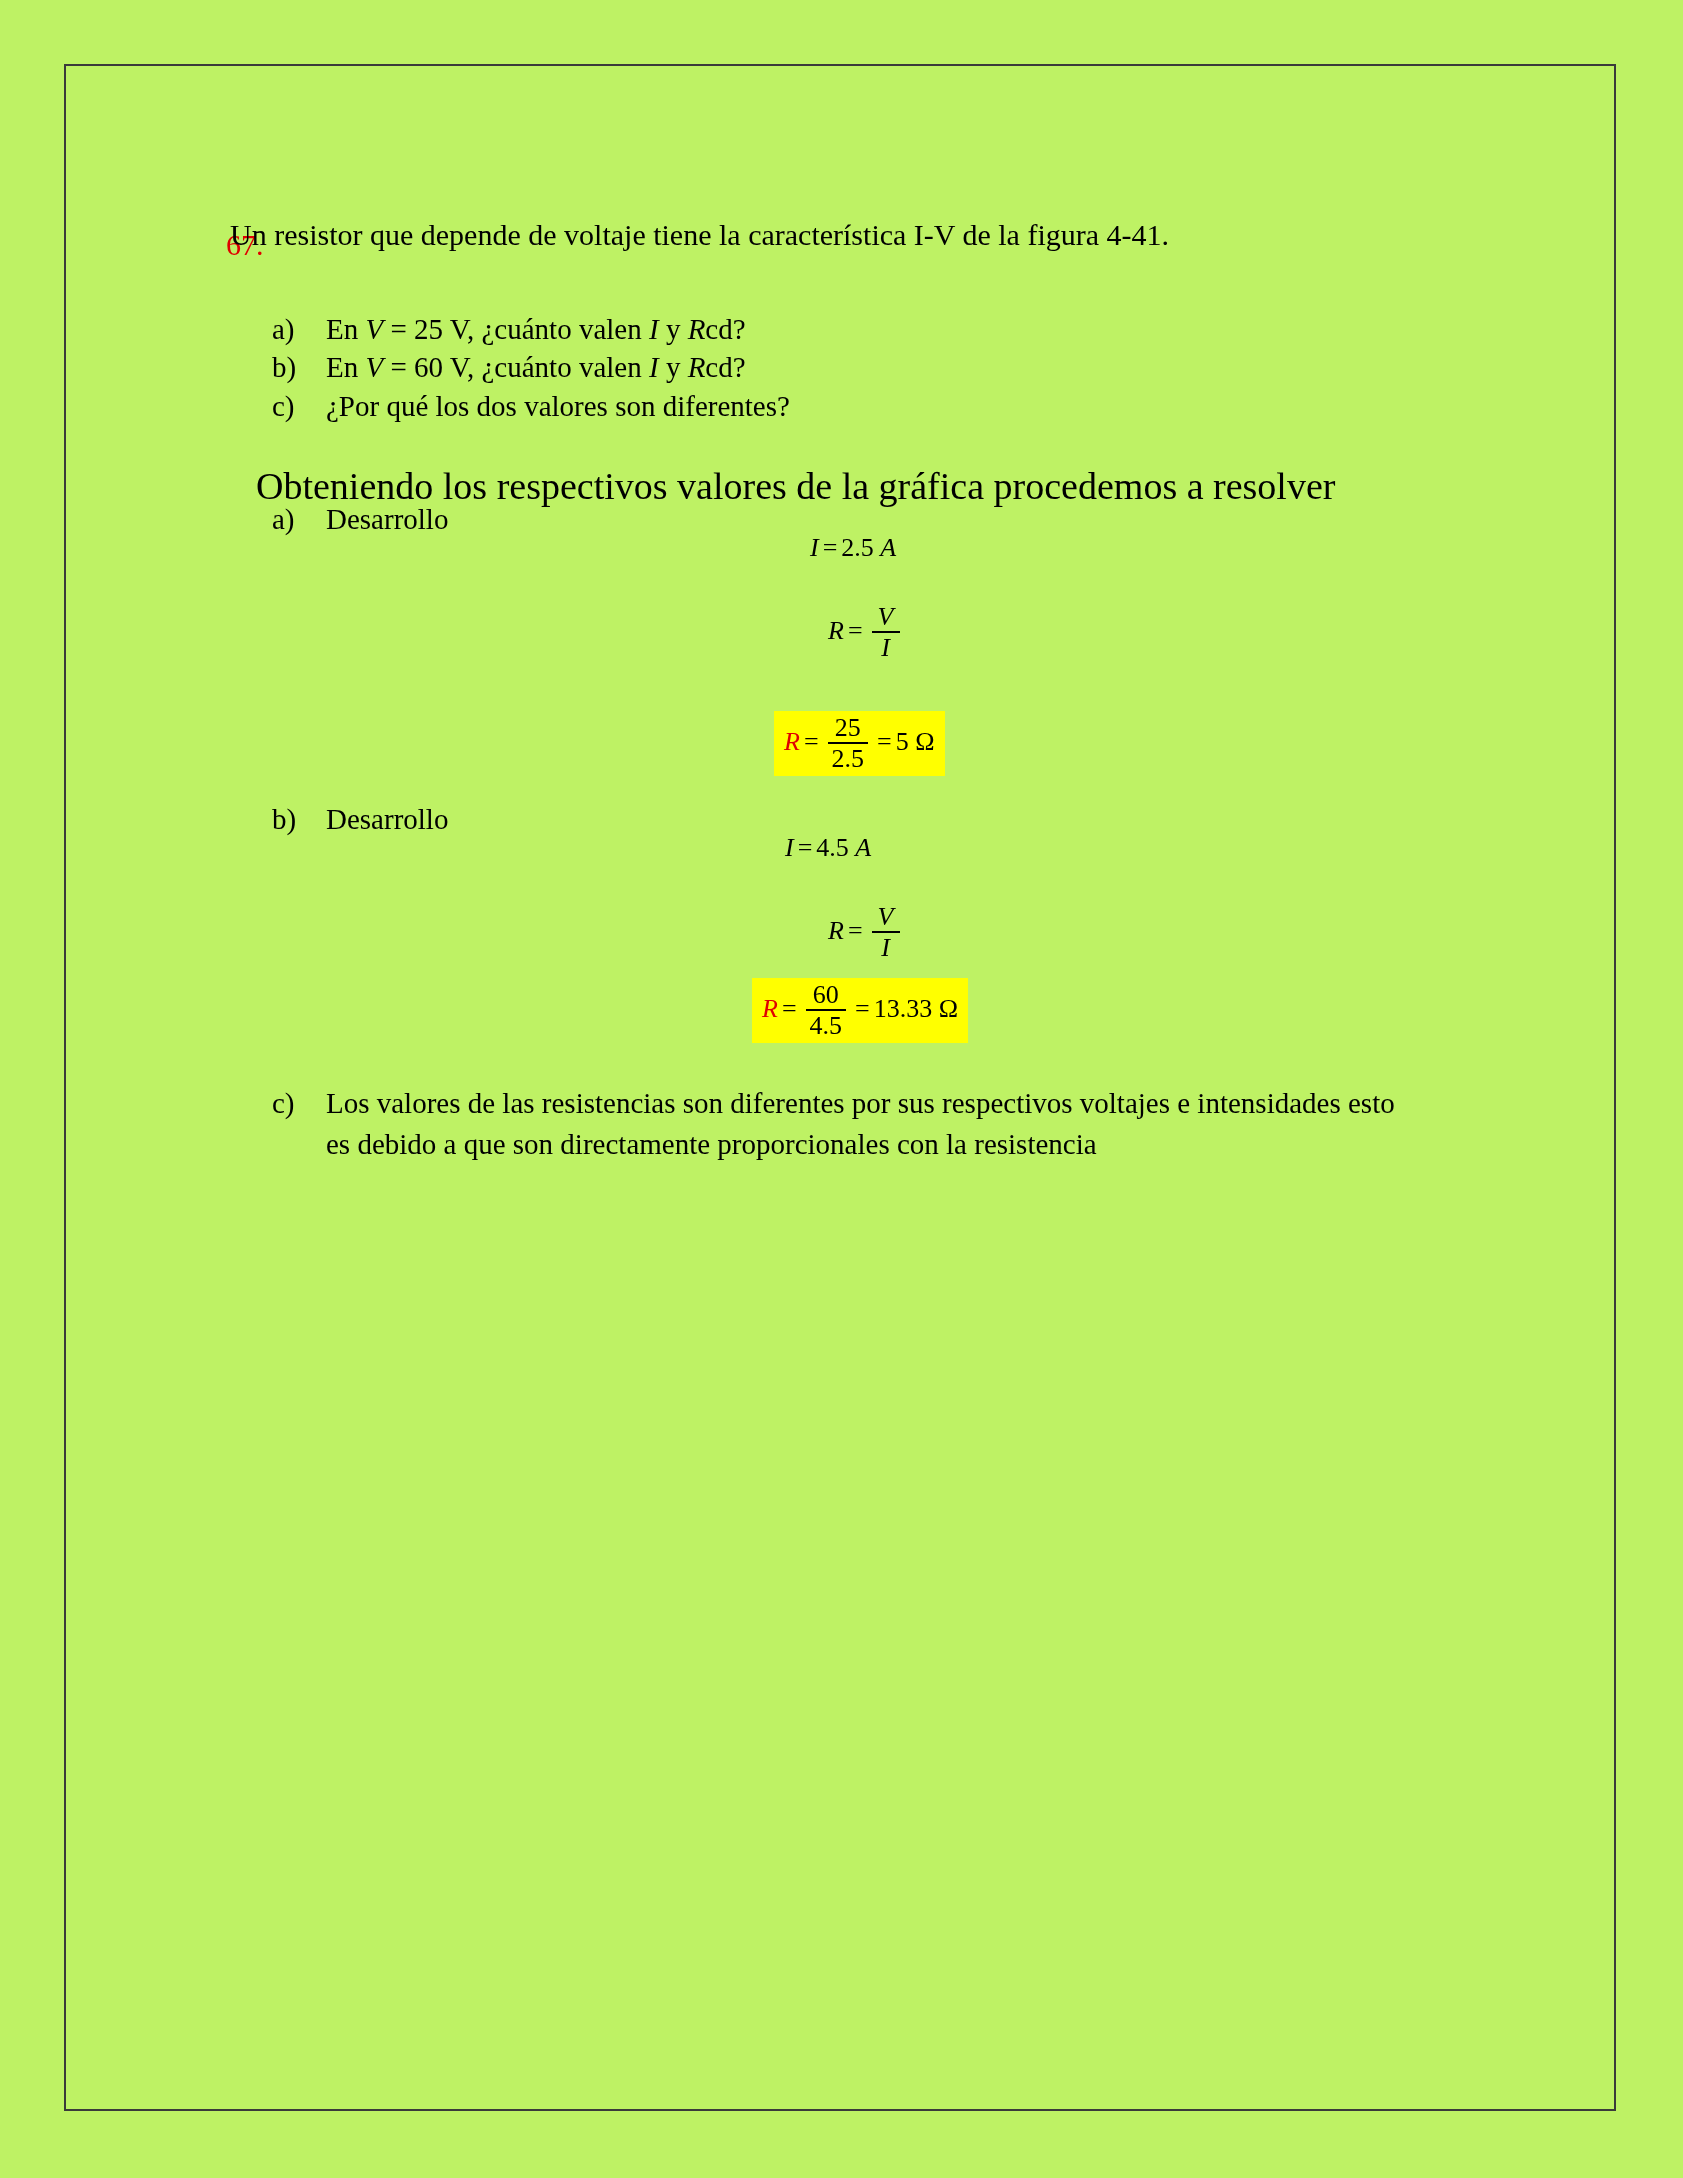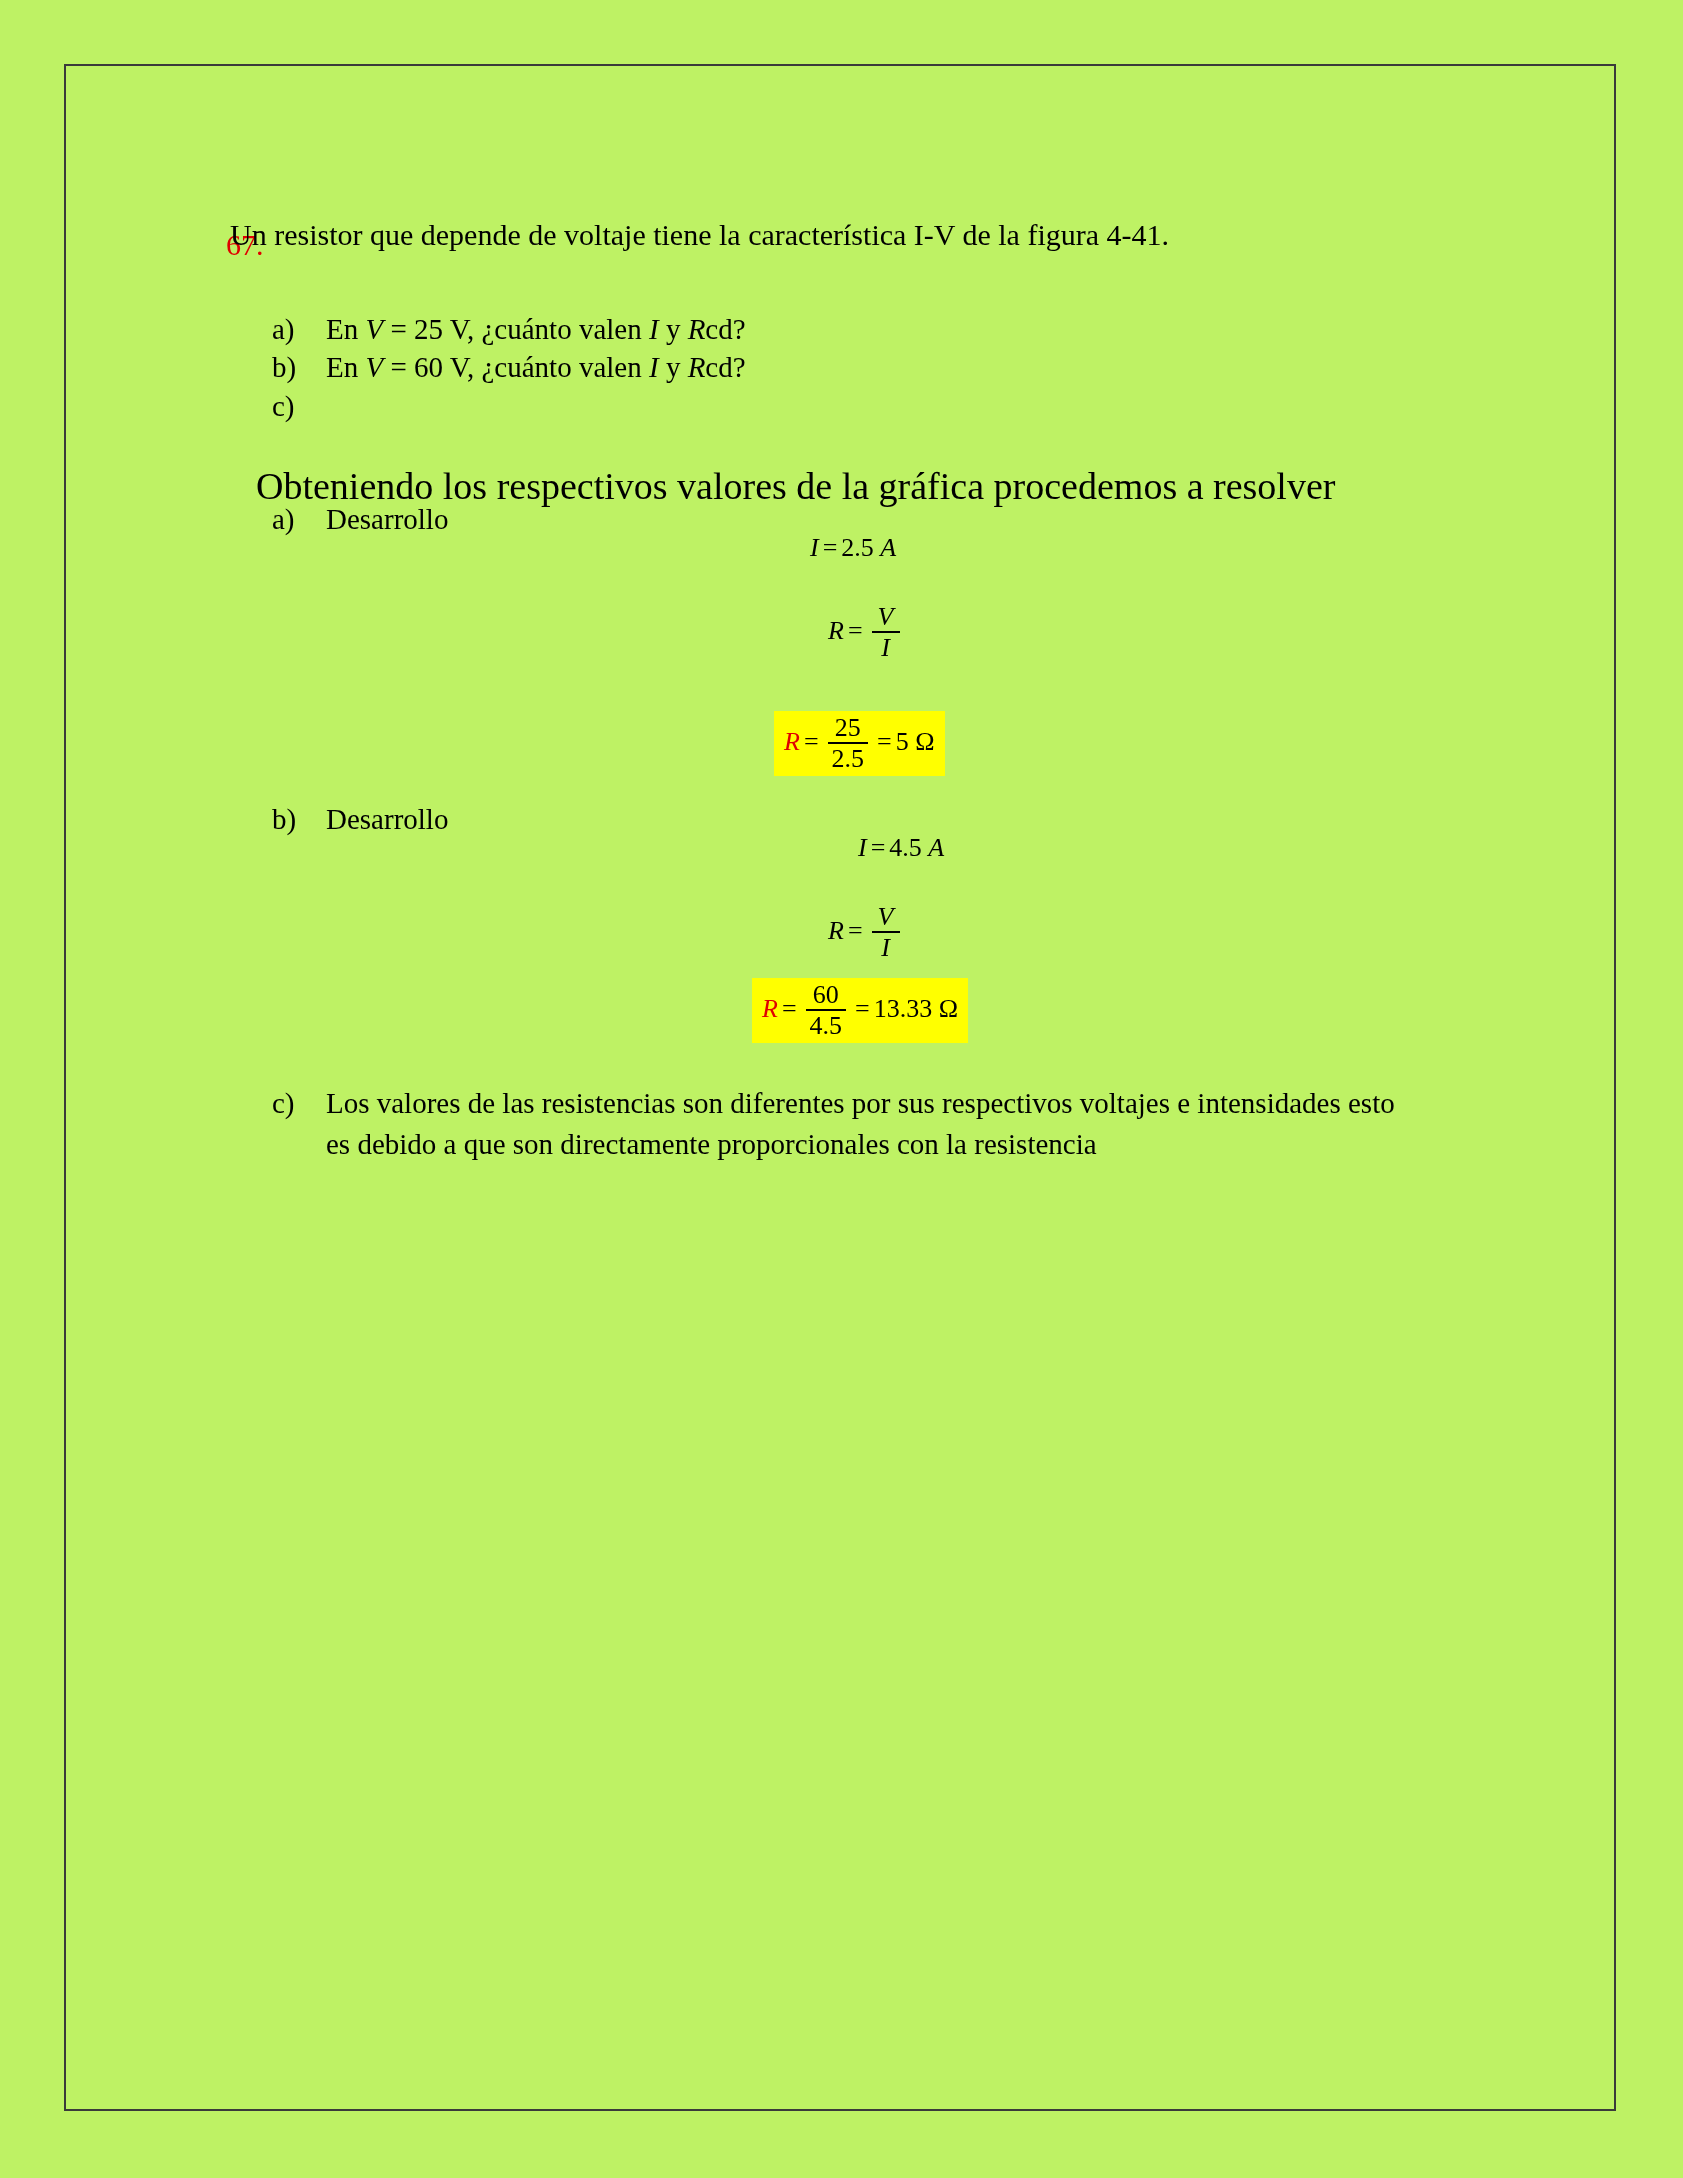--- a/index.html
+++ b/index.html
@@ -105,21 +105,21 @@
     position: absolute;
     font-family: "Liberation Serif", "DejaVu Serif", serif;
     font-style: italic;
     font-size: 26px;
     white-space: nowrap;
   }
   .math .op { font-style: normal; padding: 0 4px; }
   .math .num { font-style: normal; }
 
   .eq-I1 { left: 810px; top: 533px; }
-  .eq-I2 { left: 858px; top: 833px; }
+  .eq-I2 { left: 785px; top: 833px; }
 
   .frac {
     display: inline-flex;
     flex-direction: column;
     align-items: center;
     vertical-align: middle;
     margin: 0 5px;
     position: relative;
     top: 1px;
   }
@@ -206,20 +206,21 @@
         <span class="q-text"><span>En </span><span class="it">V</span><span> = 25 V, ¿cuánto valen </span><span class="it">I</span><span> y </span><span class="it">R</span><span>cd?</span></span>
       </div>
 
       <div class="q-row">
         <span class="q-letter">b)</span>
         <span class="q-text"><span>En </span><span class="it">V</span><span> = 60 V, ¿cuánto valen </span><span class="it">I</span><span> y </span><span class="it">R</span><span>cd?</span></span>
       </div>
 
       <div class="q-row">
         <span class="q-letter">c)</span>
+        <span class="q-text">¿Por qué los dos valores son diferentes?</span>
       </div>
 
     </div>
 
     <div class="intro">Obteniendo los respectivos valores de la gráfica procedemos a resolver</div>
 
     <div class="dev-a">
       <span class="q-letter">a)</span>
       <span>Desarrollo</span>
     </div>

